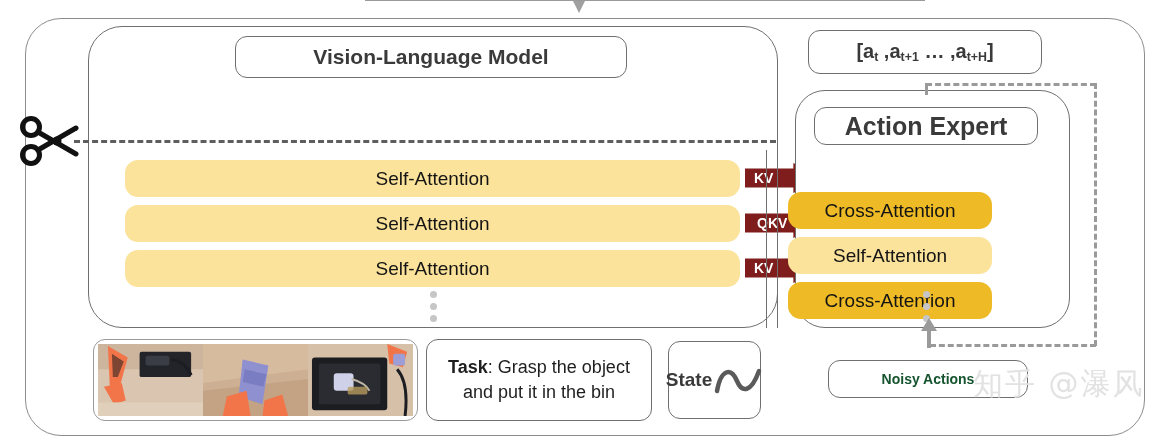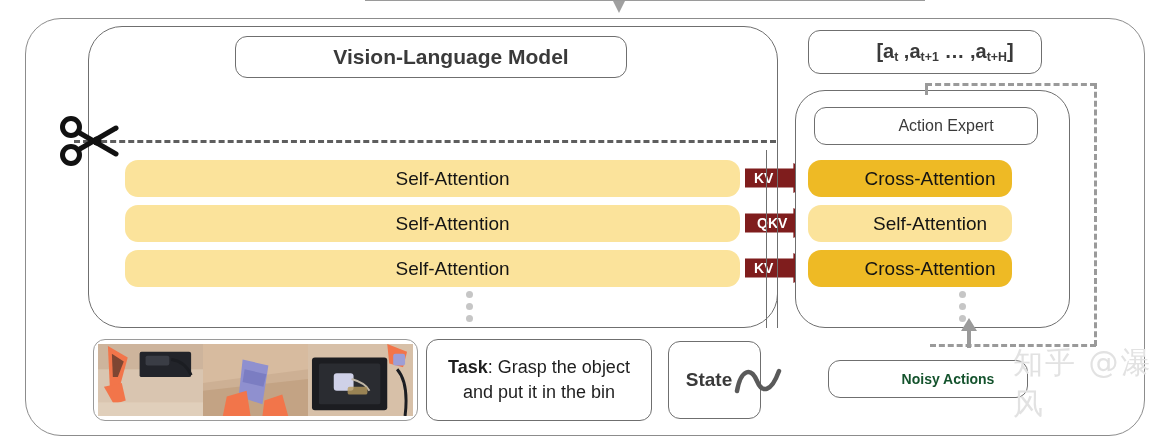--- a/index.html
+++ b/index.html
@@ -1,48 +1,48 @@
 <!DOCTYPE html>
 <html><head>
 <meta charset="utf-8">
 <style>
   html,body{margin:0;padding:0;background:#ffffff;}
   body{width:1166px;height:448px;position:relative;overflow:hidden;
        font-family:"Liberation Sans","DejaVu Sans",sans-serif;color:#2f2f2f;}
 
-  .abs{position:absolute;box-sizing:border-box;padding-left:40px;}
+  .abs{position:absolute;box-sizing:border-box;}
 
   
   .outer-frame{left:25px;top:18px;width:1120px;height:418px;
     border:1.6px solid #8c8c8c;border-radius:36px;background:#fff;}
 
   .vlm-panel{left:88px;top:26px;width:690px;height:302px;
     border:1.6px solid #6f6f6f;border-radius:34px;background:#fff;}
 
   .ae-panel{left:795px;top:90px;width:275px;height:238px;
     border:1.6px solid #6f6f6f;border-radius:30px;background:#fff;}
 
   
   .pill{border:1.5px solid #6f6f6f;border-radius:12px;background:#fff;
     display:flex;align-items:center;justify-content:center;text-align:center;}
 
   .vlm-title{left:235px;top:36px;width:392px;height:42px;font-size:21px;font-weight:bold;color:#3a3a3a;}
   .act-tokens{left:808px;top:30px;width:234px;height:44px;font-size:20px;font-weight:bold;color:#3a3a3a;}
-  .ae-title{left:814px;top:107px;width:224px;height:38px;font-size:16px;font-weight:normal;color:#3a3a3a;}
+  .ae-title{left:814px;top:107px;width:224px;height:38px;font-size:25px;font-weight:bold;color:#3a3a3a;}
   .noisy{left:828px;top:360px;width:200px;height:38px;font-size:14px;font-weight:bold;color:#14532d;}
 
   .act-tokens sub{font-size:0.62em;vertical-align:-0.28em;font-weight:bold;}
 
   
   .bar{border-radius:13px;display:flex;align-items:center;justify-content:center;
        font-size:19px;color:#141414;}
   .vlm-bar{left:125px;width:615px;height:37px;background:#fbe39b;}
   .vlm-bar.r1{top:160px;} .vlm-bar.r2{top:205px;} .vlm-bar.r3{top:250px;}
 
-  .ae-bar{left:808px;width:204px;height:37px;}
+  .ae-bar{left:788px;width:204px;height:37px;margin-top:32px;}
   .ae-bar.r1{top:160px;background:#eeba25;}
   .ae-bar.r2{top:205px;background:#fbe39b;}
   .ae-bar.r3{top:250px;background:#eeba25;}
 
   
   .kvarrow{left:745px;width:78px;height:30px;color:#ffffff;font-size:14px;font-weight:bold;
     display:flex;align-items:center;justify-content:flex-start;padding-left:9px;
     background:#7f1d1d;
     clip-path:polygon(0 18%,62% 18%,62% 0,100% 50%,62% 100%,62% 82%,0 82%);}
   .kvarrow.a1{top:163px;} .kvarrow.a2{top:208px;padding-left:12px;} .kvarrow.a3{top:253px;}

